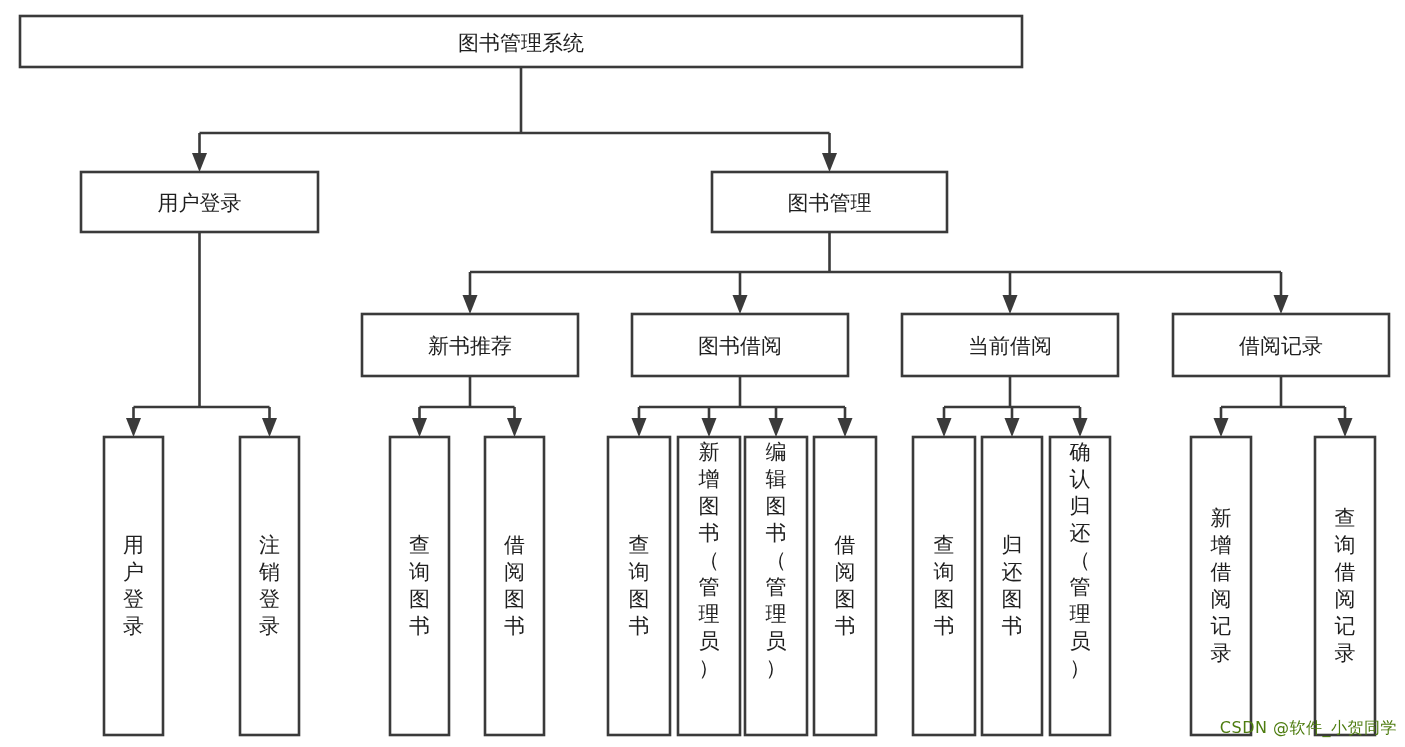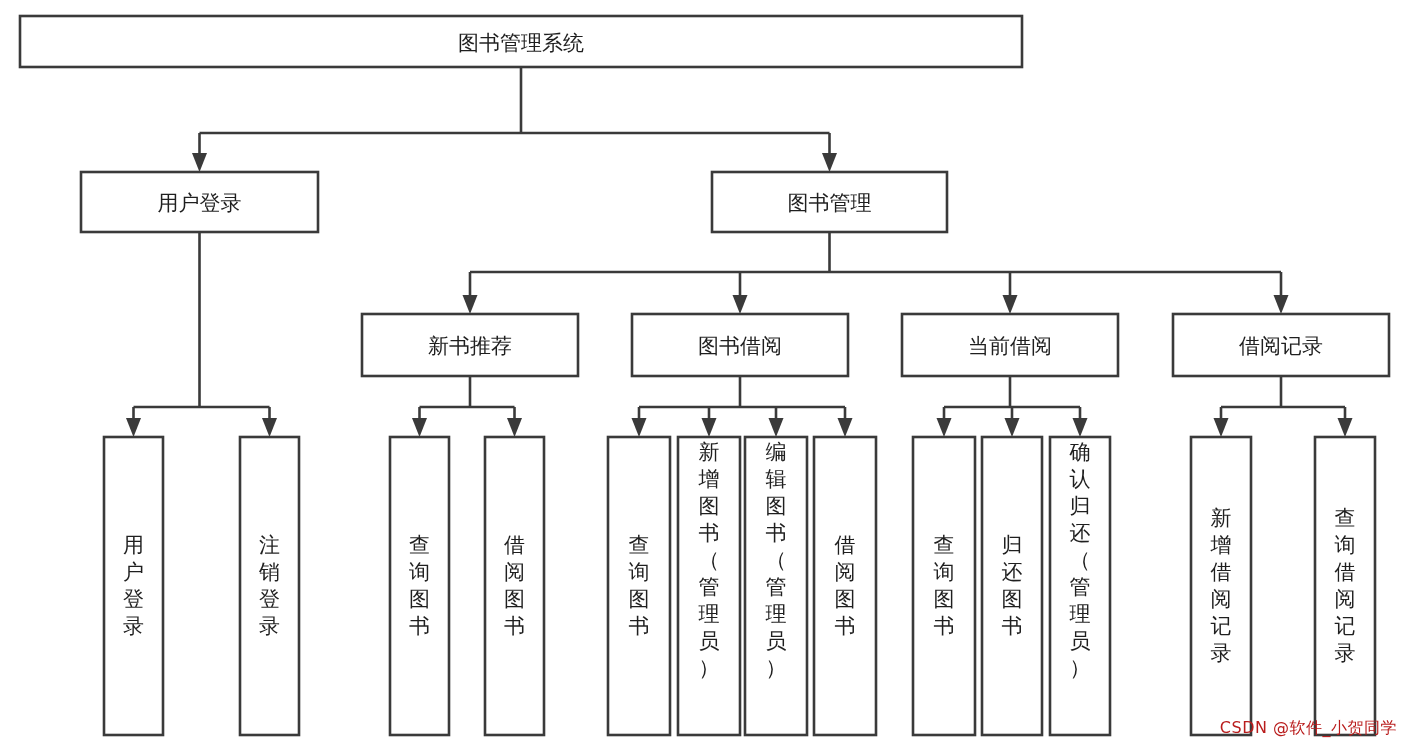--- a/index.html
+++ b/index.html
@@ -55,21 +55,21 @@
     font-size: 21px;
     fill: #1f1f1f;
     text-anchor: middle;
   }
   .watermark-text {
     position: absolute;
     right: 8px;
     bottom: 8px;
     font-family: "DejaVu Sans", "Liberation Sans", sans-serif;
     font-size: 16px;
-    color: #b91c1c;
+    color: #4d7c0f;
     letter-spacing: 0.5px;
     white-space: nowrap;
     user-select: none;
   }
 </style>
 </head>
 <body>
 
 <div id="diagram-root">
 

